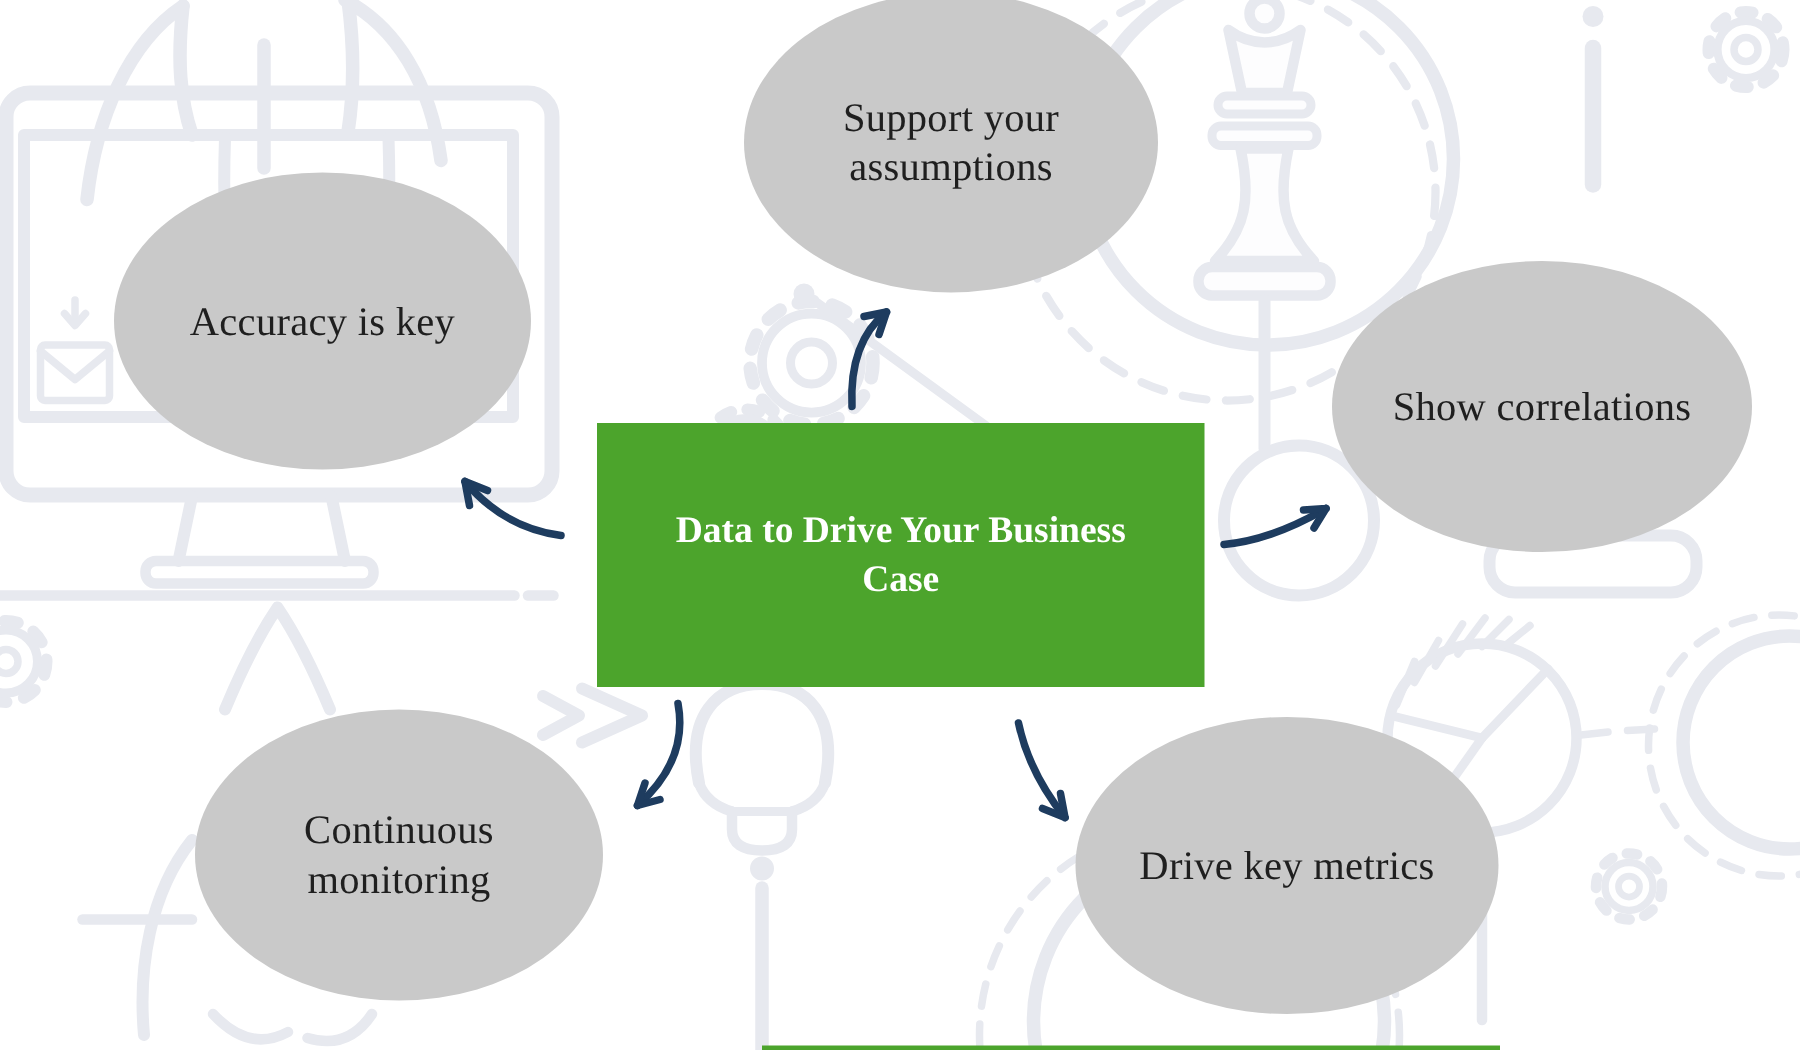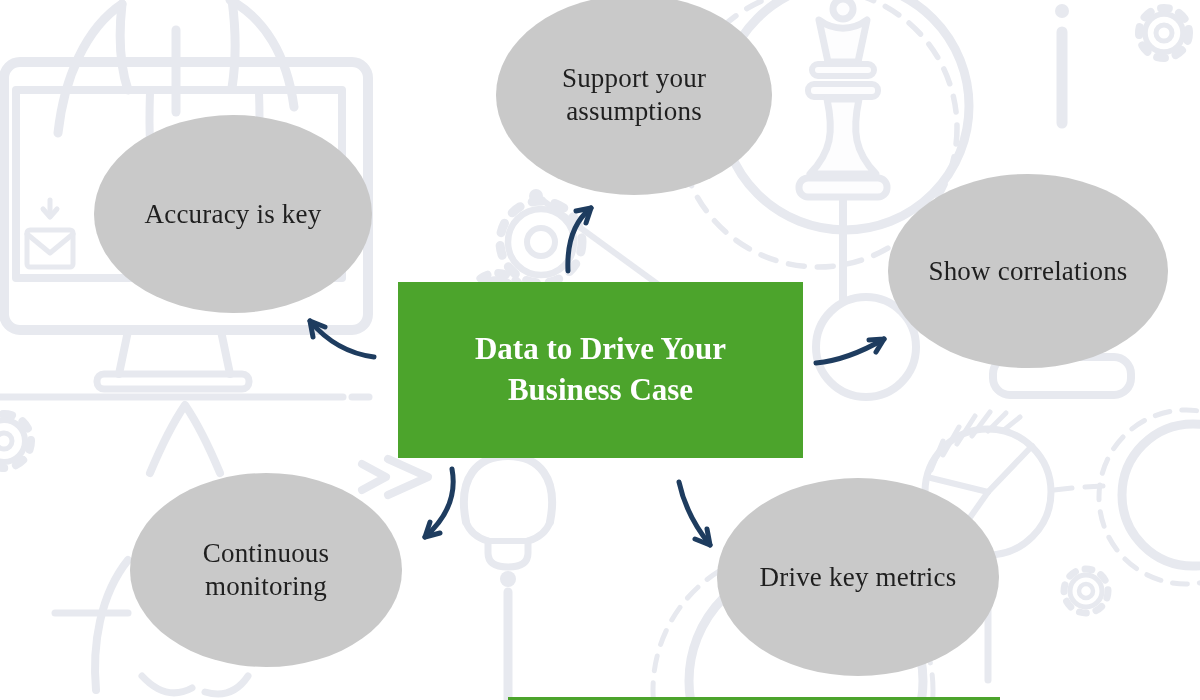--- a/index.html
+++ b/index.html
@@ -16,31 +16,31 @@
   .arrow{stroke:var(--navy,#1E3C5F);fill:none;stroke-width:5;stroke-linecap:round;stroke-linejoin:round;}
   .node{
     position:absolute;border-radius:50%;
     background:var(--node-fill,#C9C9C9);
     display:flex;align-items:center;justify-content:center;text-align:center;
     color:var(--node-text,#1F1F1F);
     font-size:27px;line-height:1.22;letter-spacing:0.2px;
   }
   .node .lbl{max-width:calc(100% - 32px);}
   .n0{left:496px;top:-5px;width:276px;height:200px;}
-  .n1{left:94px;top:115px;width:278px;height:198px;}
+  .n1{left:76px;top:115px;width:278px;height:198px;}
   .n2{left:888px;top:174px;width:280px;height:194px;}
   .n3{left:130px;top:473px;width:272px;height:194px;}
   .n4{left:717px;top:478px;width:282px;height:198px;}
   .center-box{
     position:absolute;left:398px;top:282px;width:405px;height:176px;
     background:var(--green,#4CA42C);
     display:flex;align-items:center;justify-content:center;text-align:center;
   }
   .center-box .title{
-    color:var(--title-text,#fff);font-weight:bold;font-size:31px;line-height:1.32;
+    color:var(--title-text,#fff);font-weight:bold;font-size:25px;line-height:1.32;
     max-width:345px;
   }
   .overlay{pointer-events:none;}
 </style>
 </head>
 <body>
 
 <div class="canvas">
 
   <svg class="layer" width="1200" height="700" viewBox="0 0 1200 700">

